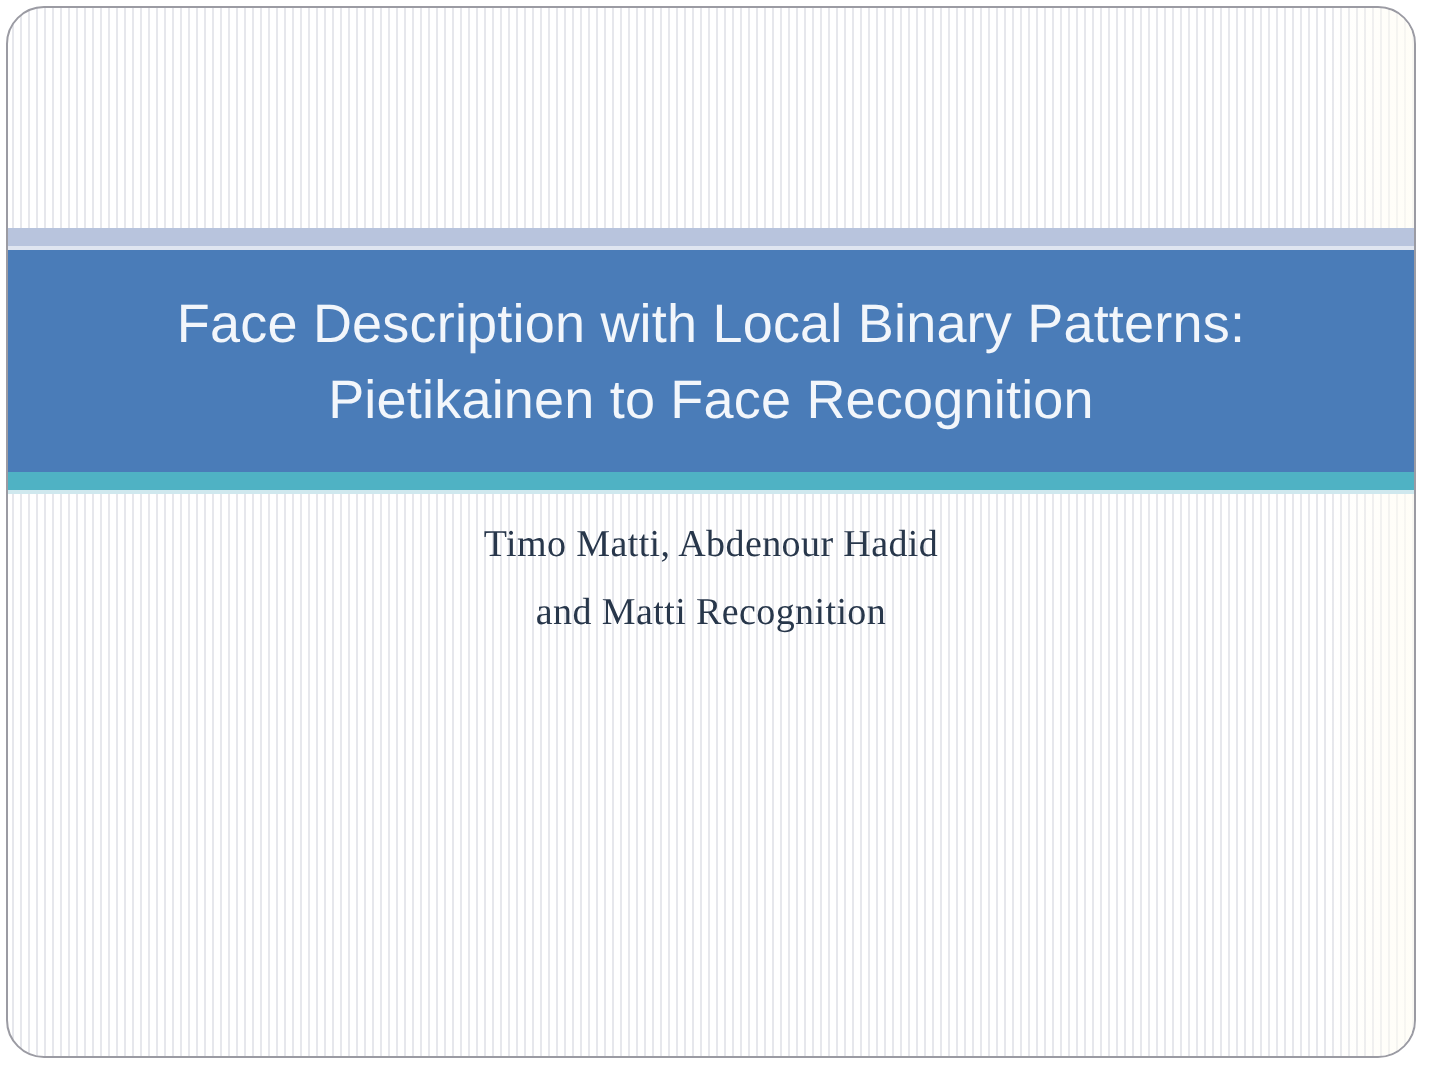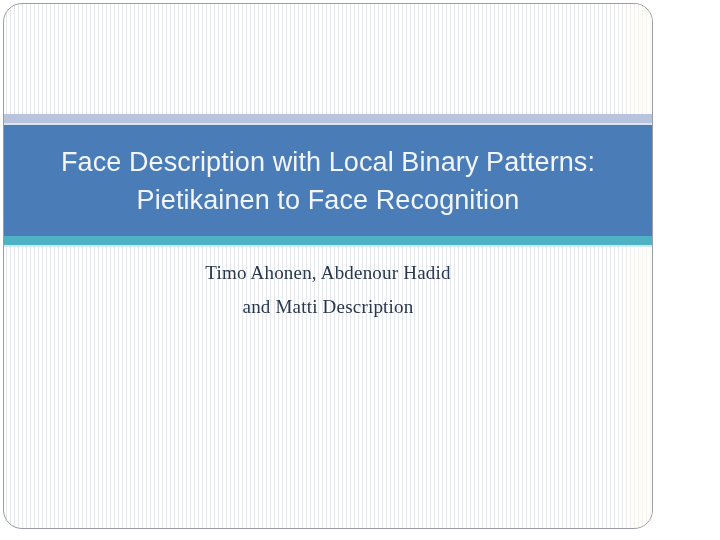--- a/index.html
+++ b/index.html
@@ -15,21 +15,21 @@
     background: #ffffff;
     overflow: hidden;
     font-family: "Liberation Sans", sans-serif;
   }
 
   
   .slide-card {
     position: absolute;
     left: 3px;
     top: 3px;
-    width: 650px;
+    width: 705px;
     height: 526px;
     box-sizing: border-box;
     border: 1px solid #9b9ba3;
     border-radius: 19px;
     background-color: #ffffff;
     background-image: repeating-linear-gradient(
       to right,
       #ffffff 0px,
       #ffffff 2px,
       #e6e7ec 2px,
@@ -149,20 +149,20 @@
 
     <div class="title-banner">
       <div class="slide-title-line">Face Description with Local Binary Patterns:</div>
       <div class="slide-title-line">Pietikainen to Face Recognition</div>
     </div>
 
     <div class="banner-bottom-rule"></div>
     <div class="banner-bottom-hairline"></div>
 
     <div class="authors-block">
-      <div class="author-line">Timo Ahonen, Abdenour Hadid</div>
-      <div class="author-line">and Matti Description</div>
+      <div class="author-line">Timo Matti, Abdenour Hadid</div>
+      <div class="author-line">and Matti Recognition</div>
     </div>
 
     <div class="body-area"></div>
 
   </div>
 </div>
 
 </body></html>

